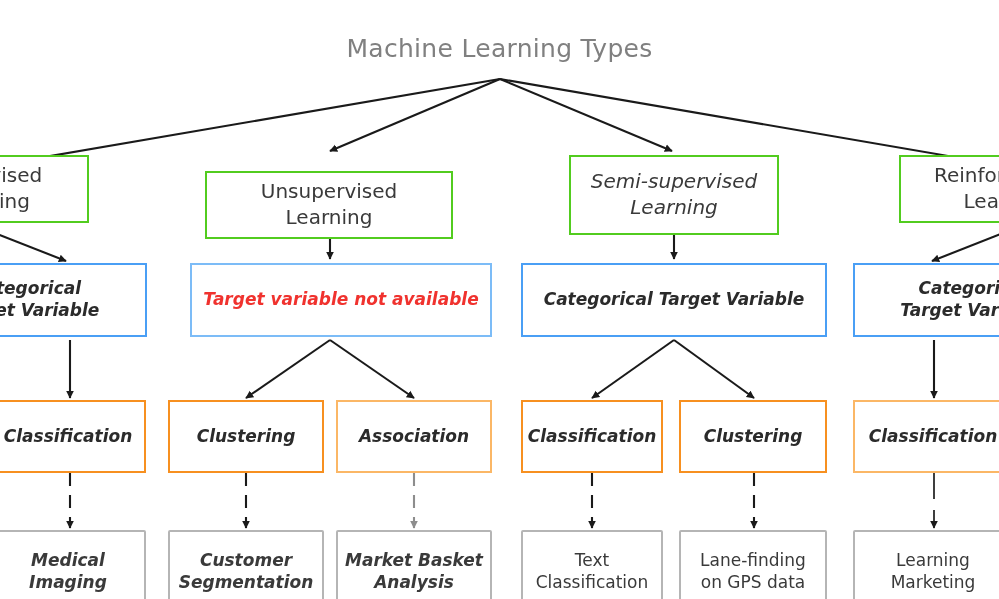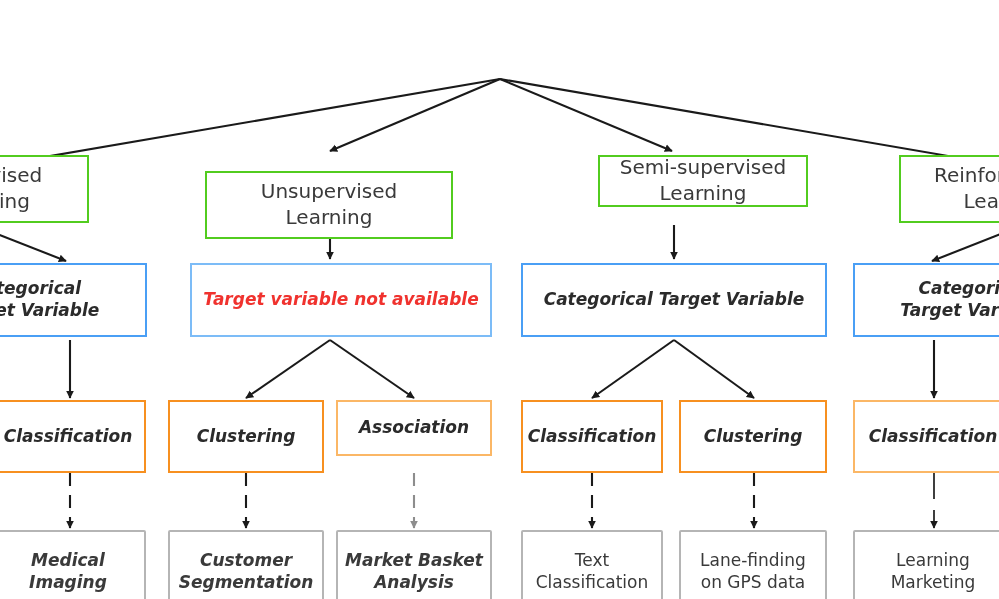--- a/index.html
+++ b/index.html
@@ -139,30 +139,31 @@
       <line x1="754" y1="473" x2="754" y2="528" marker-end="url(#ah)"></line>
     </g>
     <g stroke="#8d8d8d" stroke-width="2.1" fill="none" stroke-dasharray="13 9">
       <line x1="414" y1="473" x2="414" y2="528" marker-end="url(#ahp)"></line>
     </g>
     <g stroke="#2b2b2b" stroke-width="1.8" fill="none" stroke-dasharray="26 11">
       <line x1="934" y1="473" x2="934" y2="528" marker-end="url(#ah)"></line>
     </g>
   </svg>
 
+  <div class="title">Machine Learning Types</div>
 
   <div class="node lvl-green" style="left:-116px; top:155px; width:205px; height:68px;">
     <span class="lbl">Supervised
 Learning</span>
   </div>
   <div class="node lvl-green" style="left:205px; top:155px; width:248px; height:68px;margin-top:16px;">
     <span class="lbl">Unsupervised
 Learning</span>
   </div>
-  <div class="node lvl-green" style="left:598px; top:155px; width:210px; height:52px;">
+  <div class="node lvl-green" style="left:569px; top:155px; width:210px; height:80px;font-style:italic;">
     <span class="lbl">Semi-supervised
 Learning</span>
   </div>
   <div class="node lvl-green" style="left:899px; top:155px; width:216px; height:68px;">
     <span class="lbl">Reinforcement
 Learning</span>
   </div>
 
   <div class="node lvl-blue" style="left:-94px; top:263px; width:241px; height:74px;">
     <span class="lbl">Categorical
@@ -178,21 +179,21 @@
     <span class="lbl">Categorical
 Target Variable</span>
   </div>
 
   <div class="node lvl-orange" style="left:-10px; top:400px; width:156px; height:73px;">
     <span class="lbl">Classification</span>
   </div>
   <div class="node lvl-orange" style="left:168px; top:400px; width:156px; height:73px;">
     <span class="lbl">Clustering</span>
   </div>
-  <div class="node lvl-orange pale" style="left:336px; top:400px; width:156px; height:56px;">
+  <div class="node lvl-orange pale" style="left:336px; top:400px; width:156px; height:73px;">
     <span class="lbl">Association</span>
   </div>
   <div class="node lvl-orange" style="left:521px; top:400px; width:142px; height:73px;">
     <span class="lbl">Classification</span>
   </div>
   <div class="node lvl-orange" style="left:679px; top:400px; width:148px; height:73px;">
     <span class="lbl">Clustering</span>
   </div>
   <div class="node lvl-orange pale" style="left:853px; top:400px; width:160px; height:73px;">
     <span class="lbl">Classification</span>

